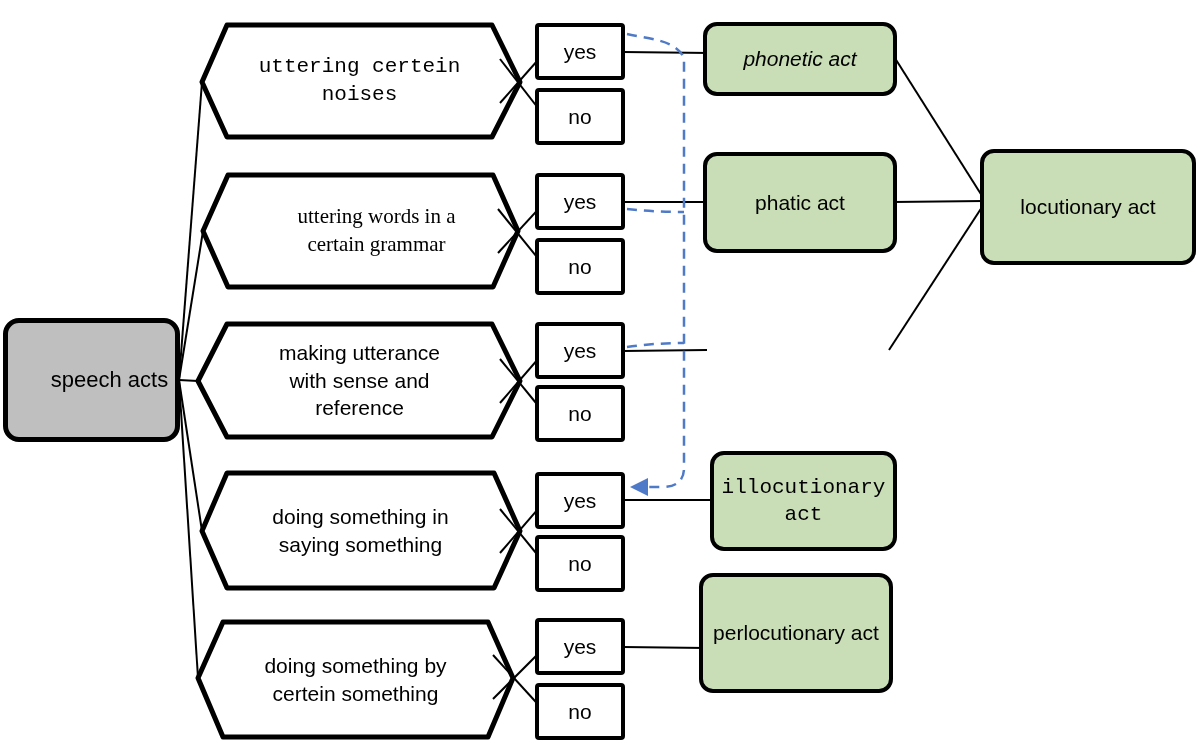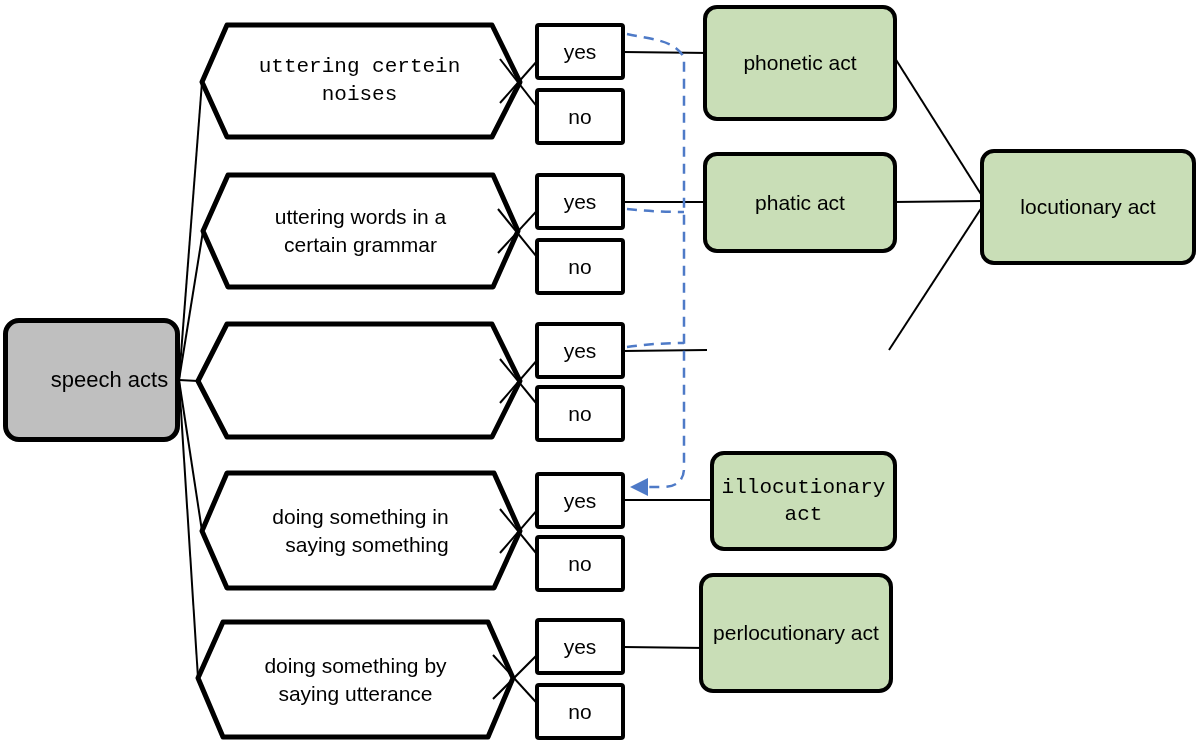--- a/index.html
+++ b/index.html
@@ -100,38 +100,41 @@
       <path d="M 627 209 Q 655 212 684 212"></path>
       <path d="M 627 347 Q 655 343 684 343"></path>
     </g>
     <polygon points="630,487 648,478 648,496" fill="#4e7ac7" stroke="none"></polygon>
   </svg>
 
   <div class="node root" style="left:3px;top:318px;width:177px;height:124px;">speech acts</div>
 
   <div class="hexlabel" style="left:227px;top:25px;width:265px;height:112px;font-family:Liberation Mono, monospace;">uttering certein
 noises</div>
-  <div class="hexlabel" style="left:228px;top:175px;width:265px;height:112px;">uttering words in a
+  <div class="hexlabel" style="left:244px;top:175px;width:265px;height:112px;font-family:Liberation Serif, serif;">uttering words in a
 certain grammar</div>
-  <div class="hexlabel" style="left:227px;top:473px;width:267px;height:115px;text-align:right;">doing something in
+  <div class="hexlabel" style="left:227px;top:324px;width:265px;height:113px;">making utterance
+with sense and
+reference</div>
+  <div class="hexlabel" style="left:227px;top:473px;width:267px;height:115px;">doing something in
 saying something</div>
   <div class="hexlabel" style="left:223px;top:622px;width:265px;height:115px;">doing something by
-saying utterance</div>
+certein something</div>
 
   <div class="node yn" style="top:23px;">yes</div>
   <div class="node yn" style="top:88px;">no</div>
   <div class="node yn" style="top:173px;">yes</div>
   <div class="node yn" style="top:238px;">no</div>
   <div class="node yn" style="top:322px;">yes</div>
   <div class="node yn" style="top:385px;">no</div>
   <div class="node yn" style="top:472px;">yes</div>
   <div class="node yn" style="top:535px;">no</div>
   <div class="node yn" style="top:618px;">yes</div>
   <div class="node yn" style="top:683px;">no</div>
 
-  <div class="node result" style="left:703px;top:5px;width:194px;height:116px;">phonetic act</div>
+  <div class="node result" style="left:703px;top:22px;width:194px;height:74px;font-style:italic;">phonetic act</div>
   <div class="node result" style="left:703px;top:152px;width:194px;height:101px;">phatic act</div>
   <div class="node result" style="left:710px;top:451px;width:187px;height:100px;font-family:Liberation Mono, monospace;">illocutionary act</div>
   <div class="node result" style="left:699px;top:573px;width:194px;height:120px;">perlocutionary act</div>
 
   <div class="node result" style="left:980px;top:149px;width:216px;height:116px;">locutionary act</div>
 
 </div>
 
 </body></html>

